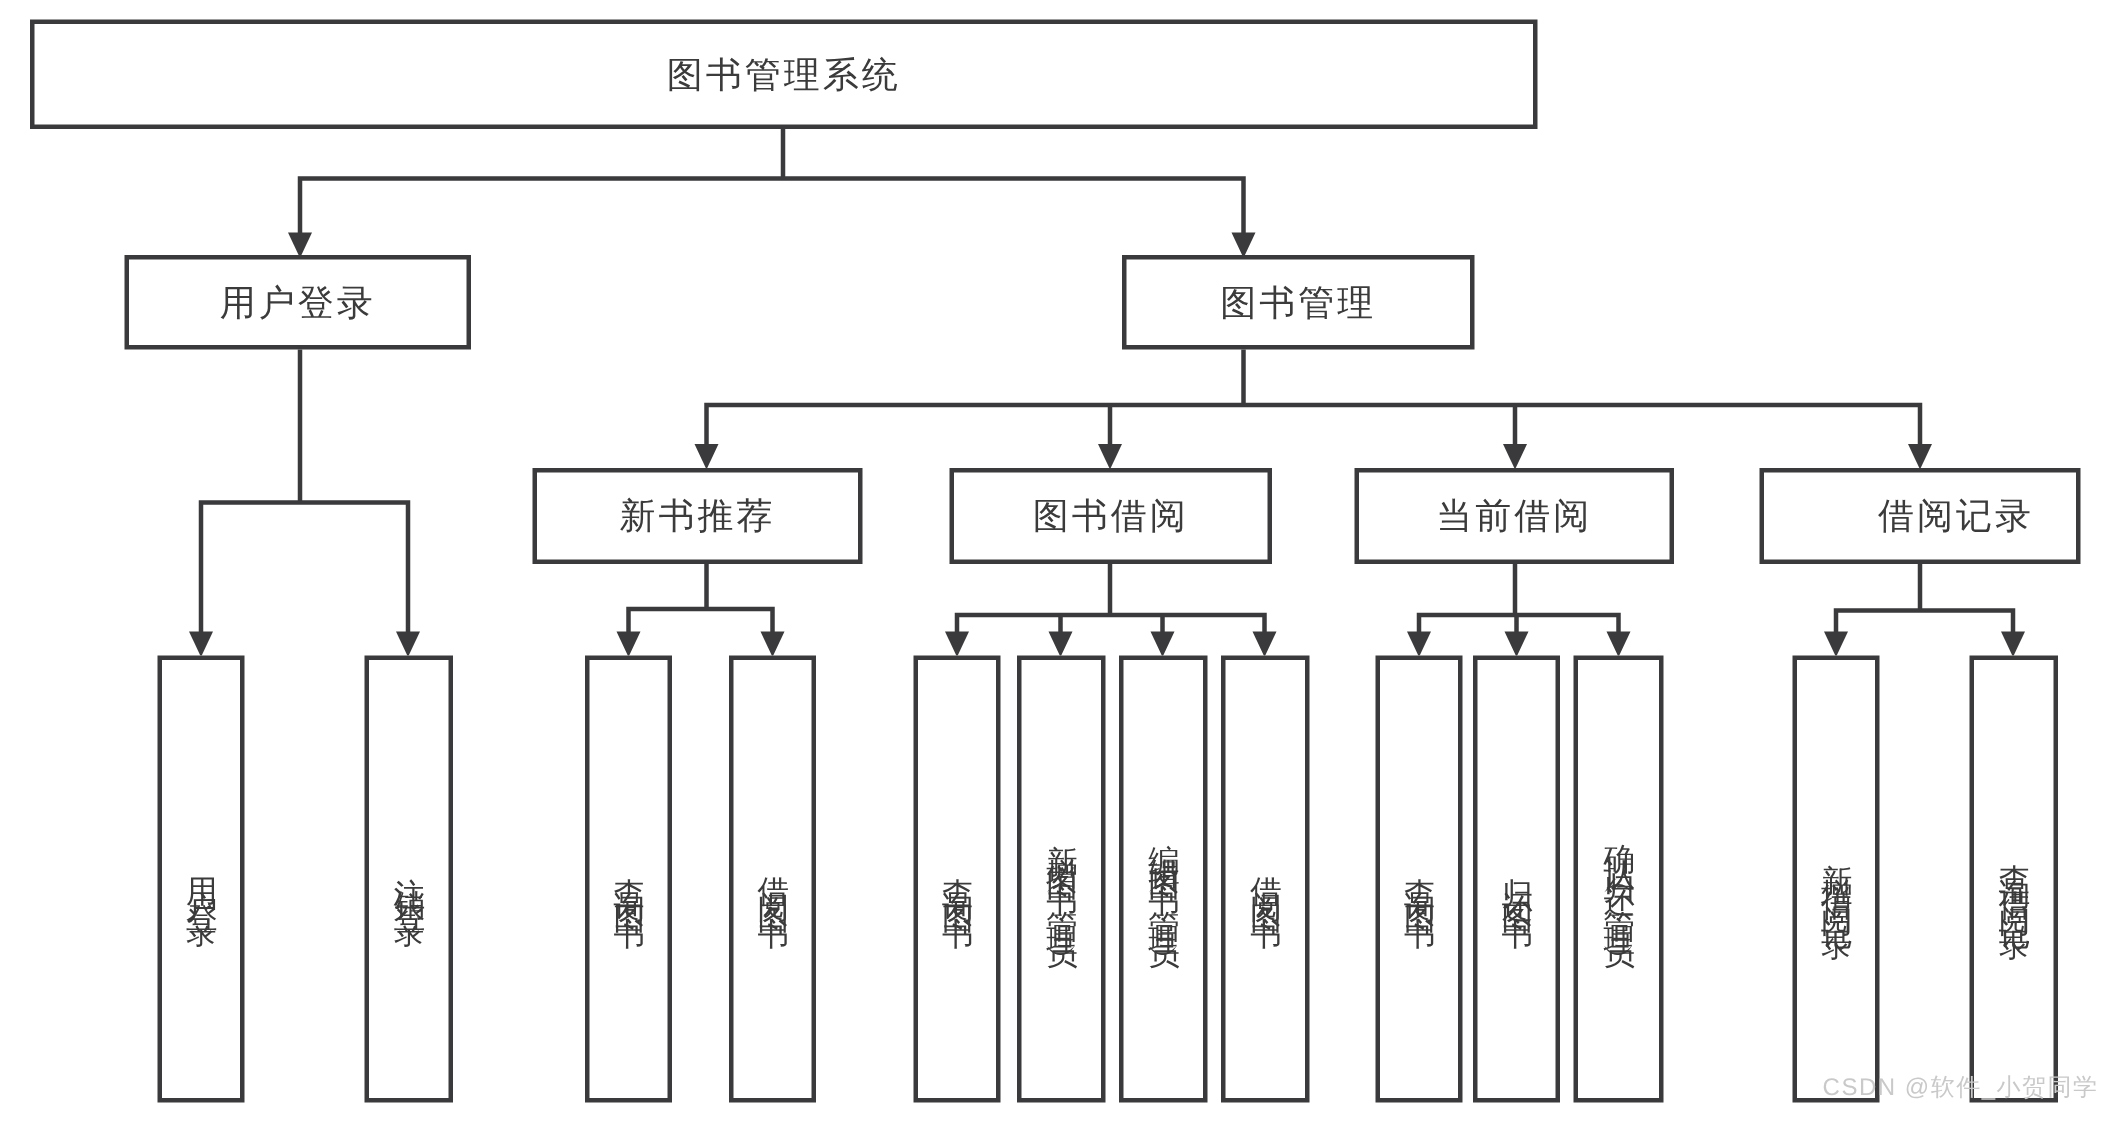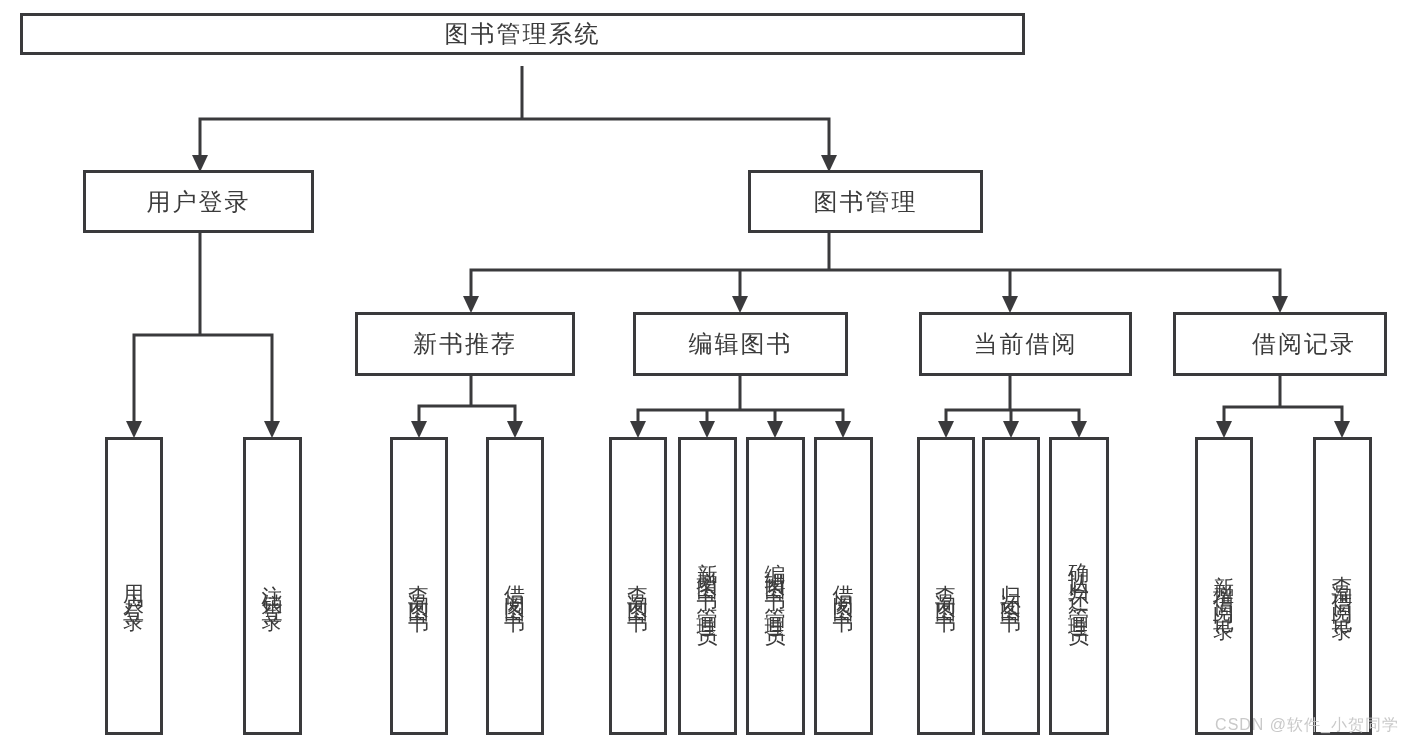--- a/index.html
+++ b/index.html
@@ -112,38 +112,38 @@
       <polygon points="1003,421 1019,421 1011,438"></polygon>
       <polygon points="1071,421 1087,421 1079,438"></polygon>
     </g>
     <g>
       <path d="M1280 375 V407 M1224 423 V407 H1342 V423"></path>
       <polygon points="1216,421 1232,421 1224,438"></polygon>
       <polygon points="1334,421 1350,421 1342,438"></polygon>
     </g>
   </svg>
 
-  <div class="node hbox" style="left:20px;top:13px;width:1005px;height:42px;">
+  <div class="node hbox" style="left:20px;top:13px;width:1005px;height:73px;">
     <span>图书管理系统</span>
   </div>
 
   <div class="node hbox" style="left:83px;top:170px;width:231px;height:63px;">
     <span>用户登录</span>
   </div>
   <div class="node hbox" style="left:748px;top:170px;width:235px;height:63px;">
     <span>图书管理</span>
   </div>
 
   <div class="node hbox" style="left:355px;top:312px;width:220px;height:64px;">
     <span>新书推荐</span>
   </div>
   <div class="node hbox" style="left:633px;top:312px;width:215px;height:64px;">
-    <span>编辑图书</span>
+    <span>图书借阅</span>
   </div>
-  <div class="node hbox" style="left:903px;top:312px;width:213px;height:64px;margin-left:16px;">
+  <div class="node hbox" style="left:903px;top:312px;width:213px;height:64px;">
     <span>当前借阅</span>
   </div>
   <div class="node hbox" style="left:1173px;top:312px;width:214px;height:64px;padding-left:48px;">
     <span>借阅记录</span>
   </div>
 
   <div class="node vbox" style="left:105px;width:58px;">
     <span class="vtext">用户登录</span>
   </div>
   <div class="node vbox" style="left:243px;width:59px;">

